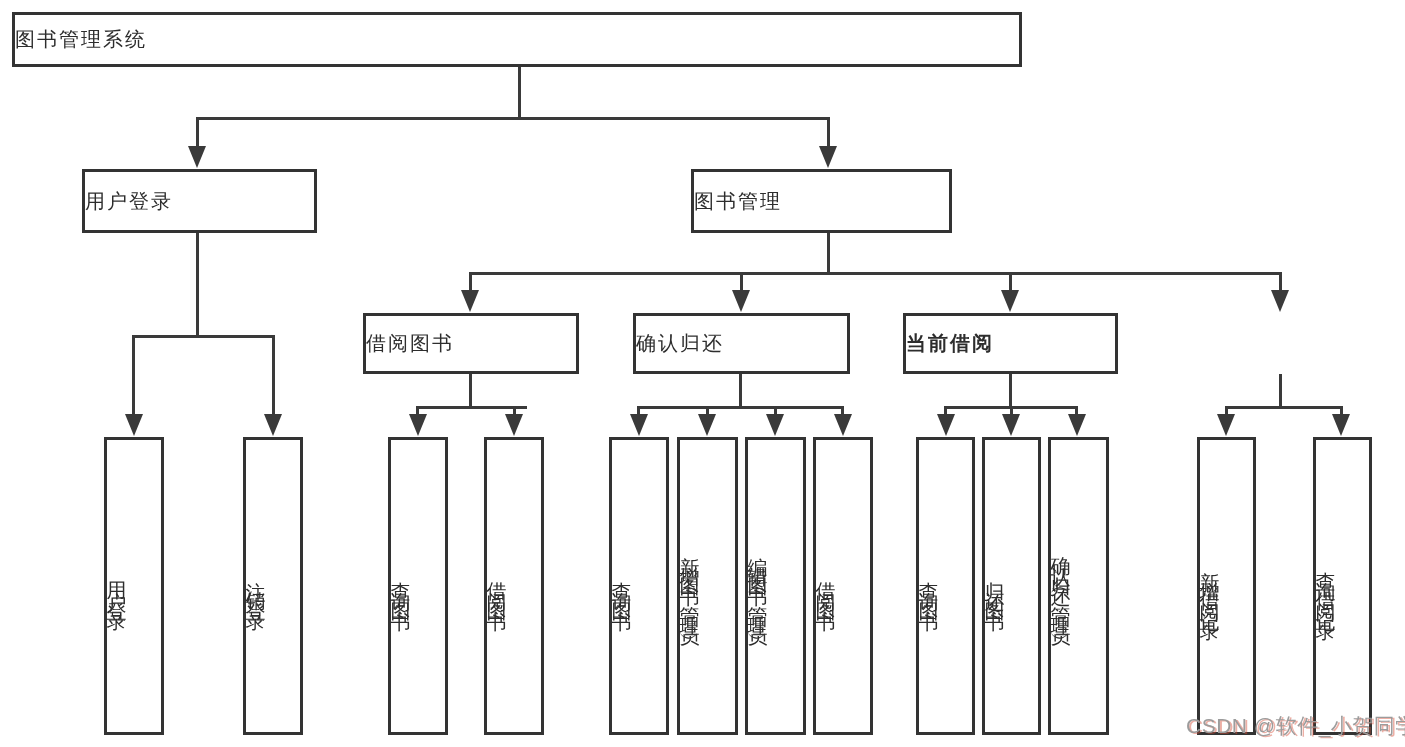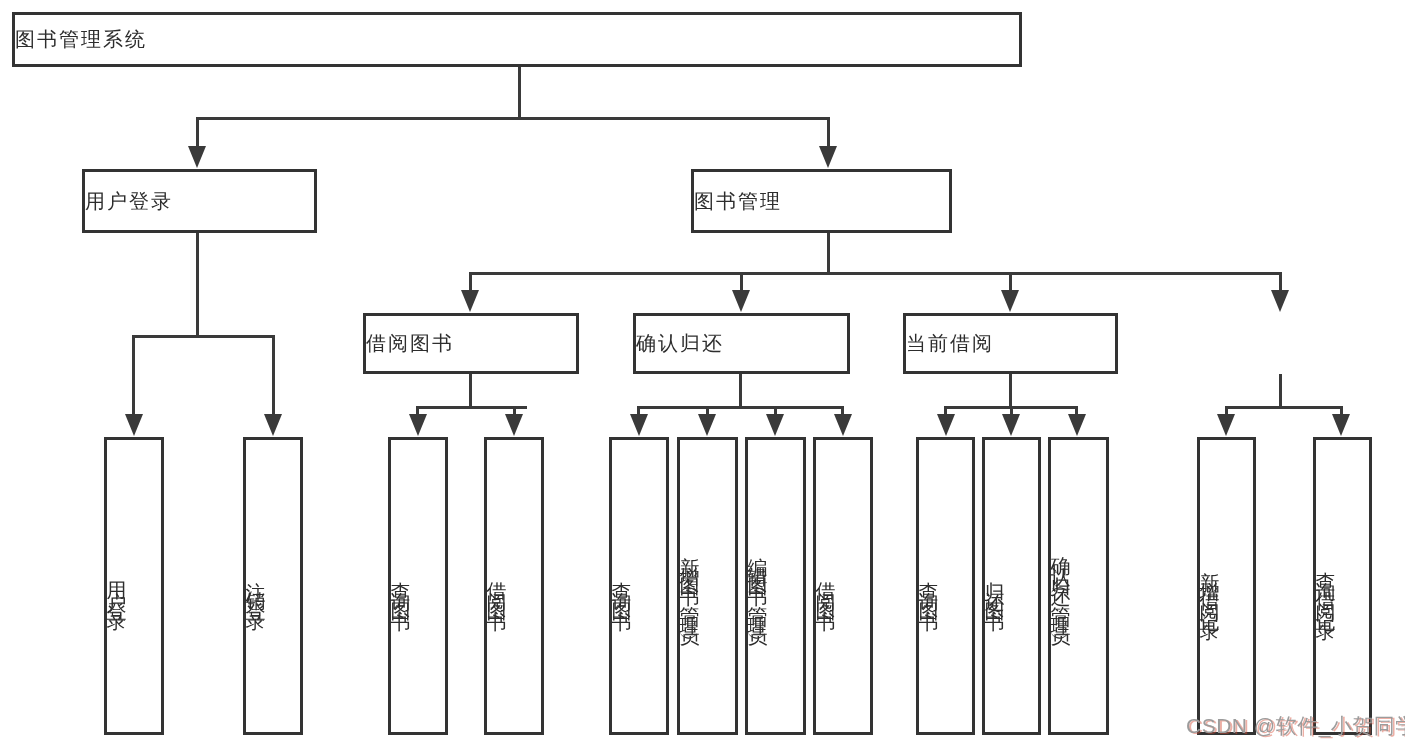--- a/index.html
+++ b/index.html
@@ -45,21 +45,21 @@
   <div class="box" style="left:691px; top:169px; width:261px; height:64px;">
     <span class="hlabel">图书管理</span>
   </div>
 
   <div class="box" style="left:363px; top:313px; width:216px; height:61px;">
     <span class="hlabel">借阅图书</span>
   </div>
   <div class="box" style="left:633px; top:313px; width:217px; height:61px;">
     <span class="hlabel">确认归还</span>
   </div>
-  <div class="box" style="left:903px; top:313px; width:215px; height:61px;">
+  <div class="box" style="left:903px; top:313px; width:215px; height:61px;font-weight:bold;">
     <span class="hlabel">当前借阅</span>
   </div>
 
   <div class="box" style="left:104px; top:437px; width:60px; height:298px;">
     <span class="vtext">用户登录</span>
   </div>
   <div class="box" style="left:243px; top:437px; width:60px; height:298px;">
     <span class="vtext">注销登录</span>
   </div>
 

